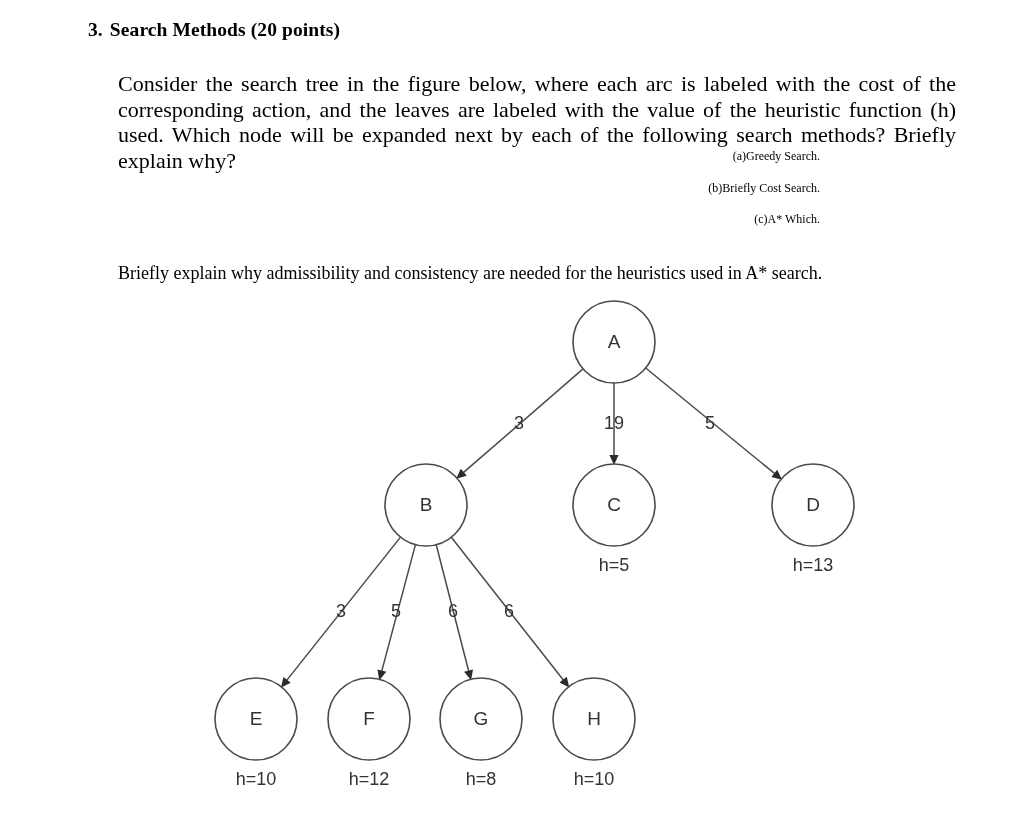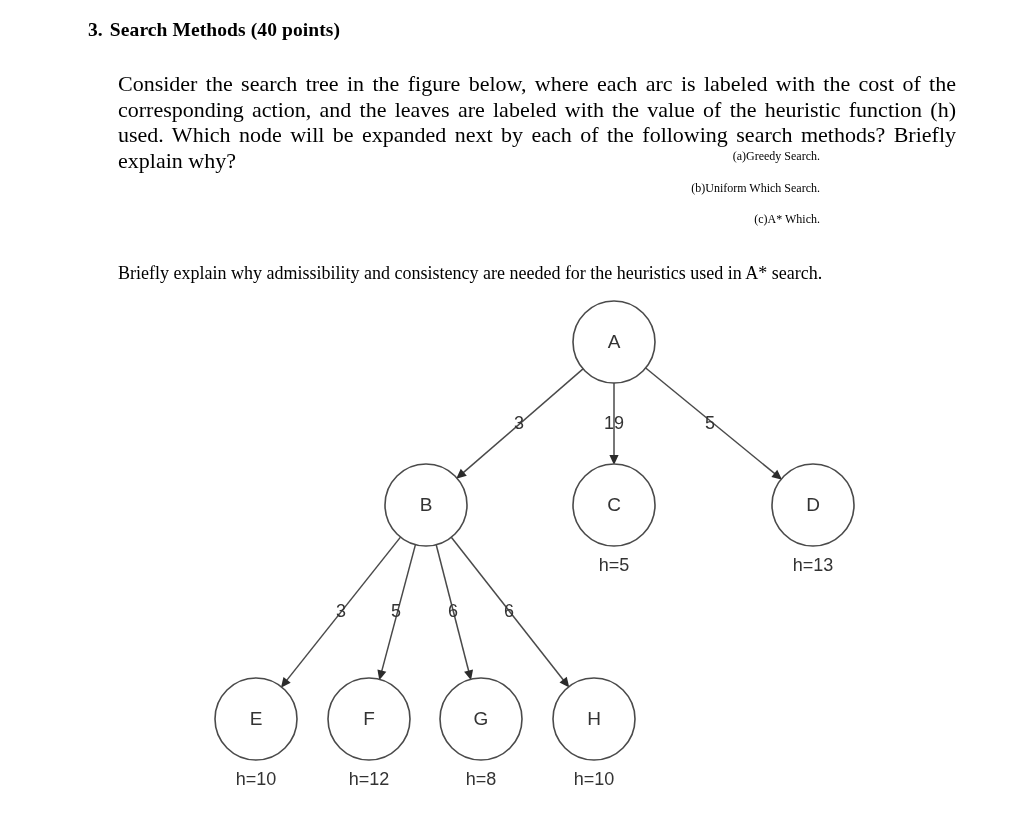--- a/index.html
+++ b/index.html
@@ -124,28 +124,28 @@
     font-size: 18px;
     text-anchor: middle;
   }
 </style>
 </head>
 <body>
 
 <div class="doc">
 
   <div class="q-heading">
-    <span class="q-num">3.</span><span>Search Methods (40 points)</span>
+    <span class="q-num">3.</span><span>Search Methods (20 points)</span>
   </div>
 
   <p class="q-body">Consider the search tree in the figure below, where each arc is labeled with the cost of the corresponding action, and the leaves are labeled with the value of the heuristic function (h) used. Which node will be expanded next by each of the following search methods? Briefly explain why?</p>
 
   <div class="sub-list">
     <span class="sub-item"><span class="mark">(a)</span><span>Greedy Search.</span></span>
-    <span class="sub-item"><span class="mark">(b)</span><span>Uniform Which Search.</span></span>
+    <span class="sub-item"><span class="mark">(b)</span><span>Briefly Cost Search.</span></span>
     <span class="sub-item"><span class="mark">(c)</span><span>A* Which.</span></span>
   </div>
 
   <p class="closing">Briefly explain why admissibility and consistency are needed for the heuristics used in A* search.</p>
 </div>
 
 <div class="figure">
   <svg width="1024" height="833" viewBox="0 0 1024 833" xmlns="http://www.w3.org/2000/svg">
     <g id="edge-layer">
         <line x1="583.02" y1="368.86" x2="463.02" y2="472.90" class="edge-line"></line>

